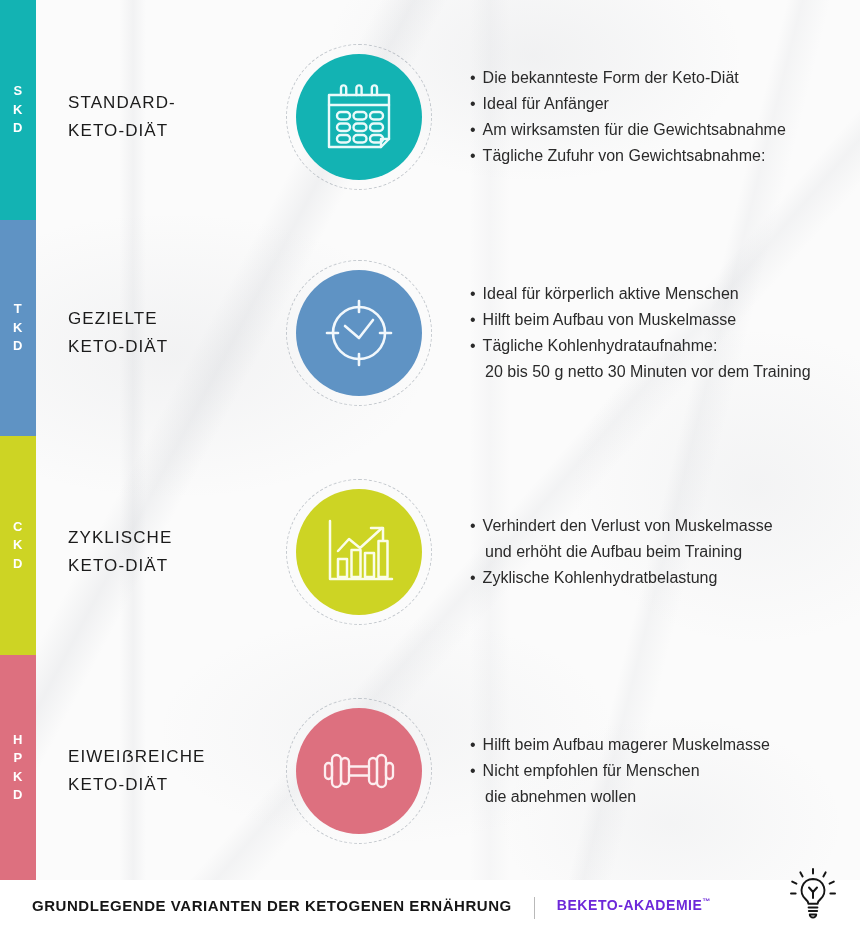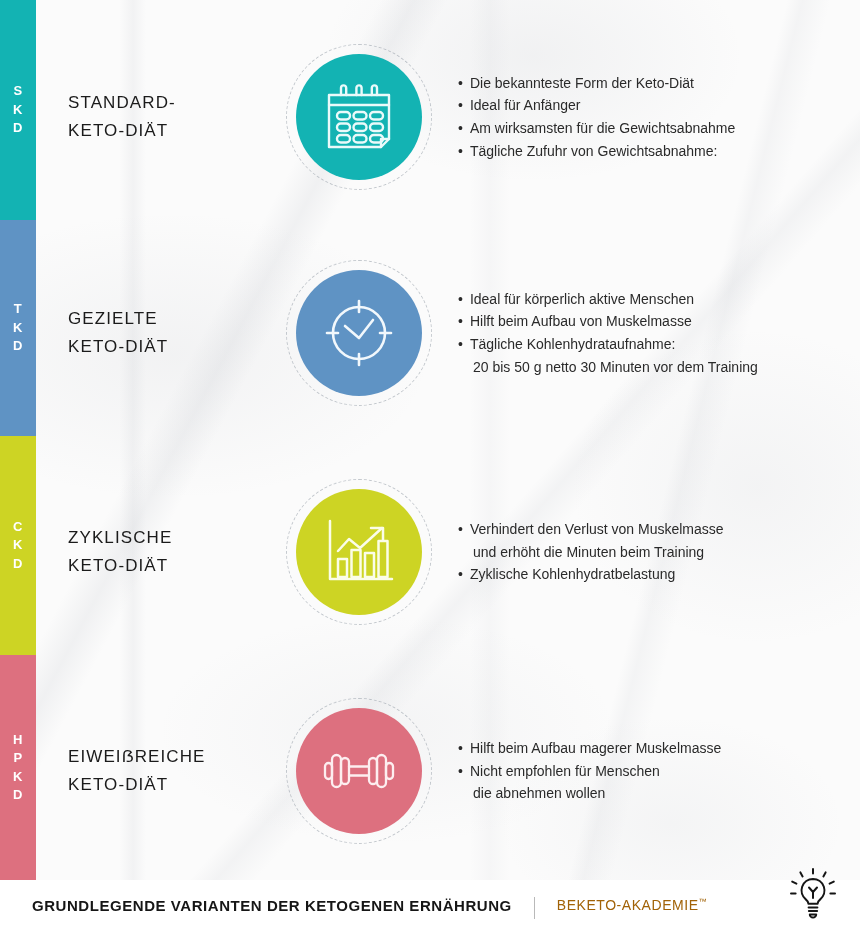--- a/index.html
+++ b/index.html
@@ -95,23 +95,23 @@
     width: 126px; height: 126px;
     border-radius: 50%;
     display: flex;
     align-items: center;
     justify-content: center;
   }
   .badge-disc svg { display: block; }
 
   
   .bullets {
-    margin-left: 26px;
+    margin-left: 38px;
     color: #2a2a2a;
-    font-size: 14px;
+    font-size: 16px;
     line-height: 1.62;
   }
   .bullets .bullet { white-space: nowrap; }
   .bullets .bullet .dot { margin-right: 7px; }
   .bullets .cont {
     white-space: nowrap;
     padding-left: 15px;
   }
 
   
@@ -132,23 +132,23 @@
     font-size: 15px;
     font-weight: bold;
     letter-spacing: .55px;
   }
   .footer-sep {
     width: 1px; height: 22px;
     background: #b9b9b9;
     margin: 0 22px;
   }
   .footer-brand {
-    color: #a16207;
+    color: #6d28d9;
     font-size: 14px;
-    font-weight: normal;
+    font-weight: bold;
     letter-spacing: .55px;
   }
   .footer-brand .tm {
     font-size: 8px;
     vertical-align: super;
     letter-spacing: 0;
   }
   .bulb {
     position: absolute;
     right: 24px;
@@ -280,21 +280,21 @@
             <rect x="56.5" y="24" width="9" height="36"></rect>
             <polyline points="16,34 27,22 38,31 60,11"></polyline>
             <polyline points="49,11 61,11 61,23"></polyline>
           </svg>
         </span>
       </div>
     </div>
 
     <div class="bullets">
       <div class="bullet"><span class="dot">•</span><span>Verhindert den Verlust von Muskelmasse</span></div>
-      <div class="cont">und erhöht die Minuten beim Training</div>
+      <div class="cont">und erhöht die Aufbau beim Training</div>
       <div class="bullet"><span class="dot">•</span><span>Zyklische Kohlenhydratbelastung</span></div>
     </div>
   </div>
 
   <div class="row" style="top:696px; height:150px;">
     <div class="row-title">
       <span>EIWEIẞREICHE</span>
       <span class="l2">KETO-DIÄT</span>
     </div>
 

